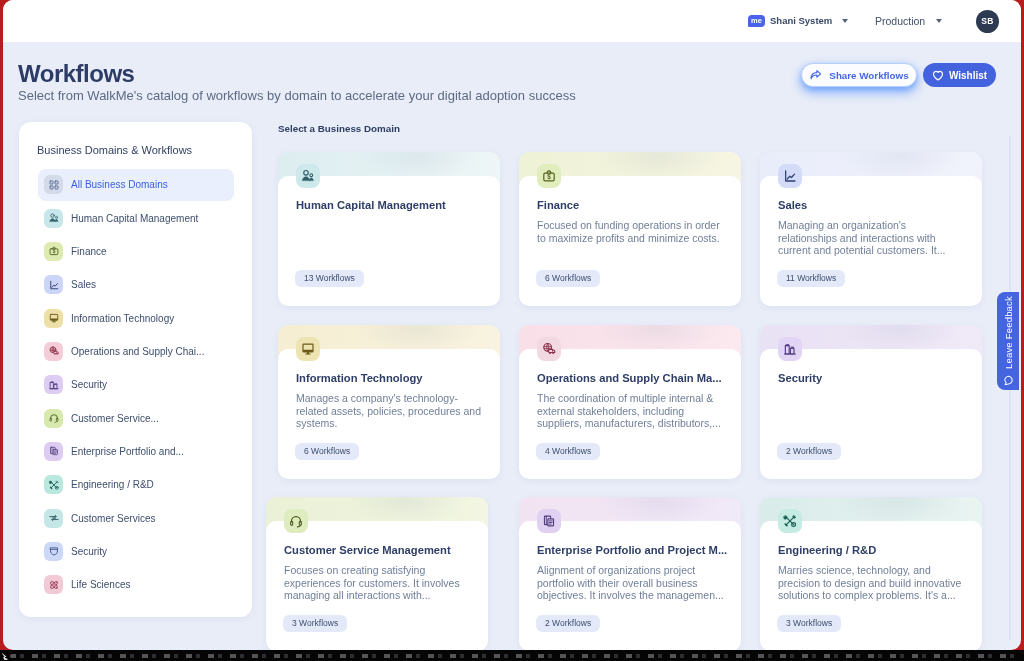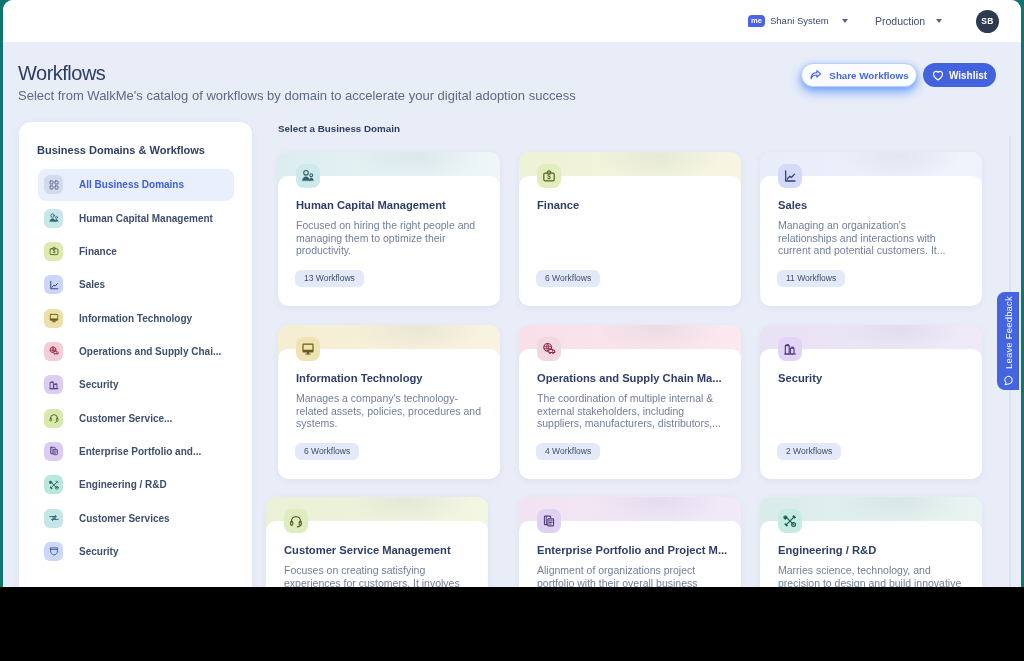--- a/index.html
+++ b/index.html
@@ -1,35 +1,35 @@
 <!DOCTYPE html>
 <html><head>
 <meta charset="utf-8">
 <style>
 *{margin:0;padding:0;box-sizing:border-box}
 body{background:#000;font-family:"Liberation Sans",sans-serif;-webkit-font-smoothing:antialiased}
-.stage{position:relative;width:1024px;height:587px;background:#0f766e;overflow:hidden}
+.stage{position:relative;width:1024px;height:661px;background:#b91c1c;overflow:hidden}
 .app{position:absolute;left:3px;top:0;width:1018px;height:650px;background:#e9edf8;border-radius:10px;overflow:hidden}
 .topbar{position:absolute;left:0;top:0;width:100%;height:42px;background:#fff}
 .melogo{position:absolute;left:745px;top:15px;width:17px;height:12px;background:#4a63e8;border-radius:4px 4px 4px 1px;color:#fff;font-size:7.5px;font-weight:700;text-align:center;line-height:12px}
-.tb-name{position:absolute;left:767px;top:15px;font-size:9.5px;font-weight:400;color:#3a4a68;line-height:12px}
+.tb-name{position:absolute;left:767px;top:15px;font-size:9.5px;font-weight:700;color:#3a4a68;line-height:12px}
 .caret{position:absolute;width:0;height:0;border-left:3.5px solid transparent;border-right:3.5px solid transparent;border-top:4.5px solid #56627c}
 .tb-prod{position:absolute;left:872px;top:15px;font-size:10.5px;font-weight:500;color:#414f6b;line-height:12px}
 .avatar{position:absolute;left:973px;top:10px;width:23px;height:23px;border-radius:50%;background:#2d3a52;color:#fff;font-size:8.5px;font-weight:700;text-align:center;line-height:23px;letter-spacing:.3px}
-h1{position:absolute;left:15px;top:63px;font-size:20px;font-weight:400;color:#2c3c66;line-height:21px;letter-spacing:-.5px}
+h1{position:absolute;left:15px;top:63px;font-size:24px;font-weight:700;color:#2c3c66;line-height:21px;letter-spacing:-.5px}
 .subtitle{position:absolute;left:15px;top:89px;font-size:13px;color:#5c6a84;line-height:13px}
 .btn-share{position:absolute;left:798px;top:63px;width:116px;height:24px;border-radius:12px;background:#fbfcff;border:1px solid #b9cef9;box-shadow:0 5px 11px rgba(100,155,252,.85),0 2px 4px rgba(120,170,255,.5);color:#4667e2;font-size:9.8px;font-weight:700;display:flex;align-items:center;justify-content:center;gap:6px}
 .btn-wish{position:absolute;left:920px;top:63px;width:73px;height:24px;border-radius:12px;background:#4362de;color:#fff;font-size:10px;font-weight:700;display:flex;align-items:center;justify-content:center;gap:5px}
 .sidebar{position:absolute;left:16px;top:122px;width:233px;height:495px;background:#fff;border-radius:12px;box-shadow:0 2px 8px rgba(40,60,120,.06)}
-.sb-title{position:absolute;left:18px;top:22px;font-size:11px;font-weight:700;color:#2f3f63}
+.sb-title{position:absolute;left:18px;top:22px;font-size:11px;font-weight:400;color:#2f3f63}
 .sb-row{position:absolute;left:18.5px;width:196px;height:31.5px;border-radius:8px;display:flex;align-items:center}
 .sb-row.active{background:#e9effc}
 .sb-ic{width:19px;height:19px;border-radius:6px;margin-left:6.5px;flex:none;display:flex;align-items:center;justify-content:center}
 .sb-ic svg{width:12px;height:12px}
-.sb-label{margin-left:16px;font-size:10px;font-weight:700;color:#3e4e6d;white-space:nowrap}
+.sb-label{margin-left:8px;font-size:10px;font-weight:400;color:#3e4e6d;white-space:nowrap}
 .sb-row.active .sb-label{color:#3a5fe0}
 .main-label{position:absolute;left:275px;top:123px;font-size:9.8px;font-weight:700;color:#2e3e61}
 .card{position:absolute;width:222px;height:154px;border-radius:10px;overflow:hidden;box-shadow:0 2px 7px rgba(50,70,140,.06)}
 .band{position:absolute;left:0;top:0;width:100%;height:34px}
 .bandblob{position:absolute;left:75px;top:-22px;width:130px;height:52px;border-radius:50%;background:radial-gradient(ellipse at center,rgba(95,115,150,.085),rgba(95,115,150,0) 68%)}
 .panel{position:absolute;left:0;top:24px;width:100%;height:130px;background:#fff;border-radius:10px}
 .c-ic{position:absolute;left:18px;top:12px;width:24px;height:24px;border-radius:8px;display:flex;align-items:center;justify-content:center}
 .c-ic svg{width:16px;height:16px}
 .c-title{position:absolute;left:18px;top:47px;font-size:11.2px;font-weight:700;color:#2e3e66;white-space:nowrap}
 .c-desc{position:absolute;left:18px;top:67px;width:192px;font-size:10.5px;line-height:12.6px;color:#707f99}
@@ -186,50 +186,60 @@
         </div>
     <div class="sb-row" style="top:413.6px">
           <div class="sb-ic" style="background:#ccd8f8">
             <svg viewBox="0 0 24 24" fill="none" stroke="#3c4f8a" stroke-width="2" stroke-linecap="round" stroke-linejoin="round">
               <path d="M5 5.8h14v6c0 4.4-3 7.2-7 8.2-4-1-7-3.8-7-8.2z" stroke-width="1.8"></path>
               <path d="M5 9h14" stroke-width="1.5"></path>
             </svg>
           </div>
           <div class="sb-label">Security</div>
         </div>
+    <div class="sb-row" style="top:447.0px">
+          <div class="sb-ic" style="background:#f2cad5">
+            <svg viewBox="0 0 24 24" fill="none" stroke="#8f3050" stroke-width="2" stroke-linecap="round" stroke-linejoin="round">
+              <ellipse cx="12" cy="12" rx="8.8" ry="3.7" transform="rotate(45 12 12)" stroke-width="1.7"></ellipse>
+              <ellipse cx="12" cy="12" rx="8.8" ry="3.7" transform="rotate(-45 12 12)" stroke-width="1.7"></ellipse>
+              <circle cx="12" cy="12" r="1.5" fill="#8f3050" stroke="none"></circle>
+            </svg>
+          </div>
+          <div class="sb-label">Life Sciences</div>
+        </div>
   </div>
   <div class="main-label">Select a Business Domain</div>
   <div class="card" style="left:275px;top:152px">
       <div class="band" style="background:linear-gradient(90deg,#dcedf0,#eef6f7);"></div>
       <div class="bandblob"></div>
       <div class="panel"></div>
       <div class="c-ic" style="background:#cde9ec">
           <svg viewBox="0 0 24 24" fill="none" stroke="#2f5f68" stroke-width="2" stroke-linecap="round" stroke-linejoin="round">
             <circle cx="9" cy="7.2" r="3.4" stroke-width="1.7"></circle>
             <path d="M3.6 18.4c.9-3.4 3-5.1 5.4-5.1s4.5 1.7 5.4 5.1z" fill="#2f5f68" stroke-width="1"></path>
             <circle cx="16.9" cy="10.8" r="2.1" stroke-width="1.6"></circle>
             <path d="M14 18.4c.3-2.3 1.5-3.5 2.9-3.5s2.6 1.2 2.9 3.5z" fill="#2f5f68" stroke-width="1"></path>
           </svg>
         </div>
       <div class="c-title">Human Capital Management</div>
-      <div class="c-desc">Focused on hiring the right people and<br>managing them to optimize their<br>productivity.</div>
       <div class="c-chip">13 Workflows</div>
     </div>
   <div class="card" style="left:516px;top:152px">
       <div class="band" style="background:linear-gradient(90deg,#eef2d6,#f6f5e3);"></div>
       <div class="bandblob"></div>
       <div class="panel"></div>
       <div class="c-ic" style="background:#e0edbd">
           <svg viewBox="0 0 24 24" fill="none" stroke="#55601f" stroke-width="2" stroke-linecap="round" stroke-linejoin="round">
             <rect x="4.2" y="7.6" width="15.6" height="11.6" rx="2" stroke-width="1.8"></rect>
             <path d="M9.6 7.6V6.3a1.9 1.9 0 0 1 1.9-1.9h1a1.9 1.9 0 0 1 1.9 1.9v1.3" stroke-width="1.8"></path>
             <text x="12" y="16.7" text-anchor="middle" font-size="9.5" font-weight="700" font-family="Liberation Sans" fill="#55601f" stroke="none">$</text>
           </svg>
         </div>
       <div class="c-title">Finance</div>
+      <div class="c-desc">Focused on funding operations in order<br>to maximize profits and minimize costs.</div>
       <div class="c-chip">6 Workflows</div>
     </div>
   <div class="card" style="left:757px;top:152px">
       <div class="band" style="background:linear-gradient(90deg,#e9edfa,#f1f3fc);"></div>
       <div class="bandblob"></div>
       <div class="panel"></div>
       <div class="c-ic" style="background:#d3dbf8">
           <svg viewBox="0 0 24 24" fill="none" stroke="#2e3f71" stroke-width="2" stroke-linecap="round" stroke-linejoin="round">
             <path d="M5.5 4.5v15h14" stroke-width="1.9"></path>
             <path d="M8 16.5l3.7-4.2 2.5 2 4.6-5.1" stroke-width="1.9"></path>

